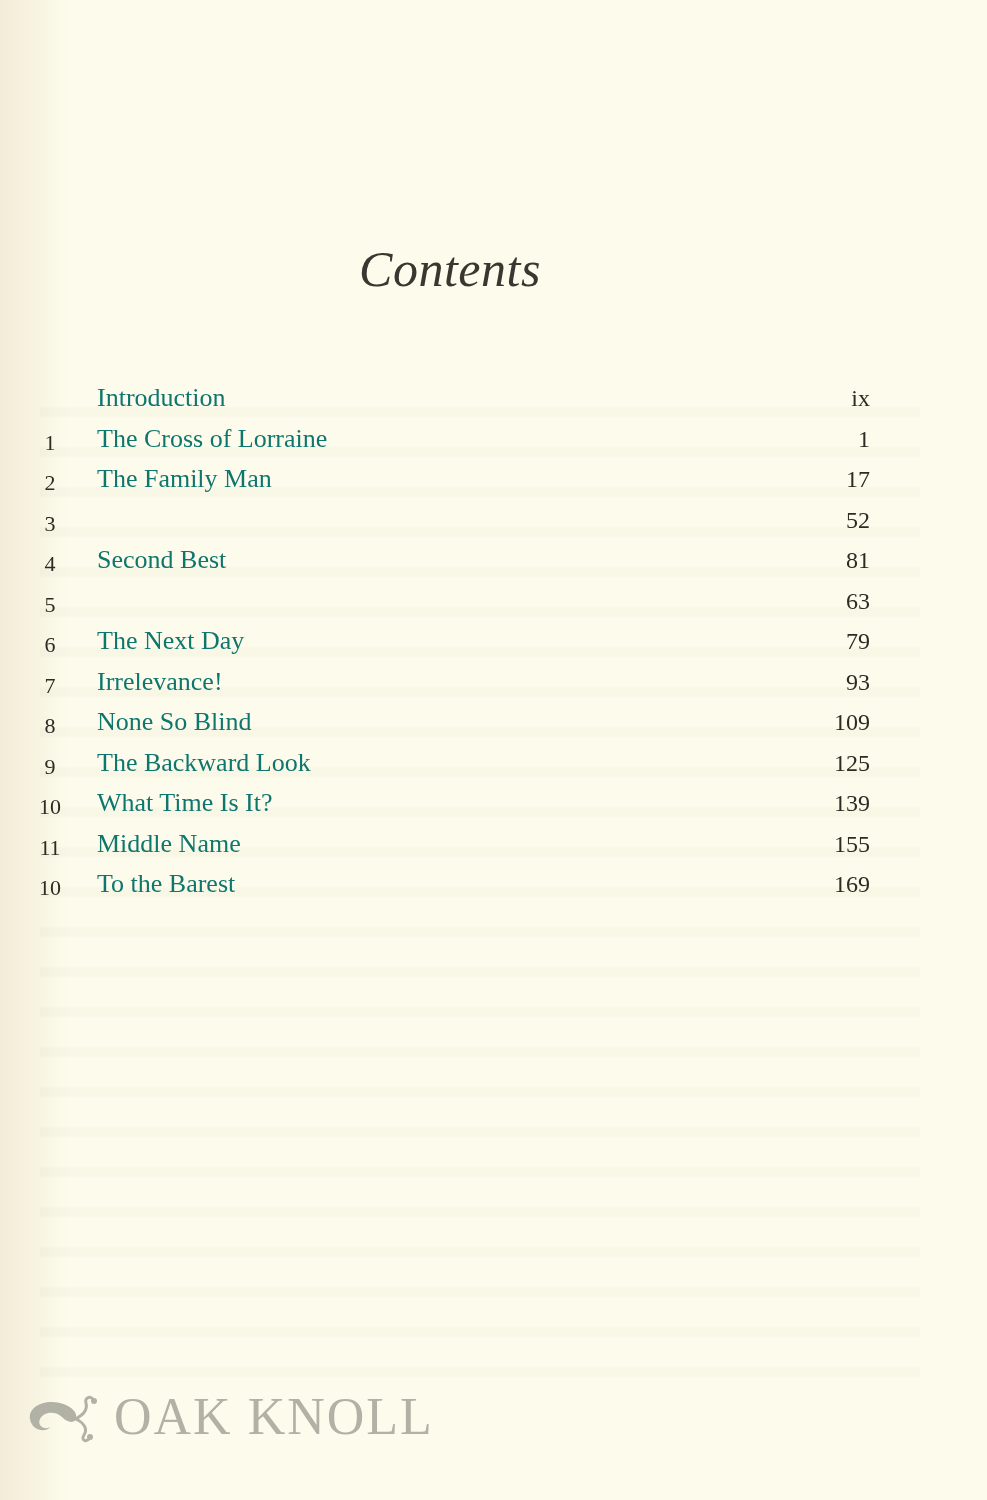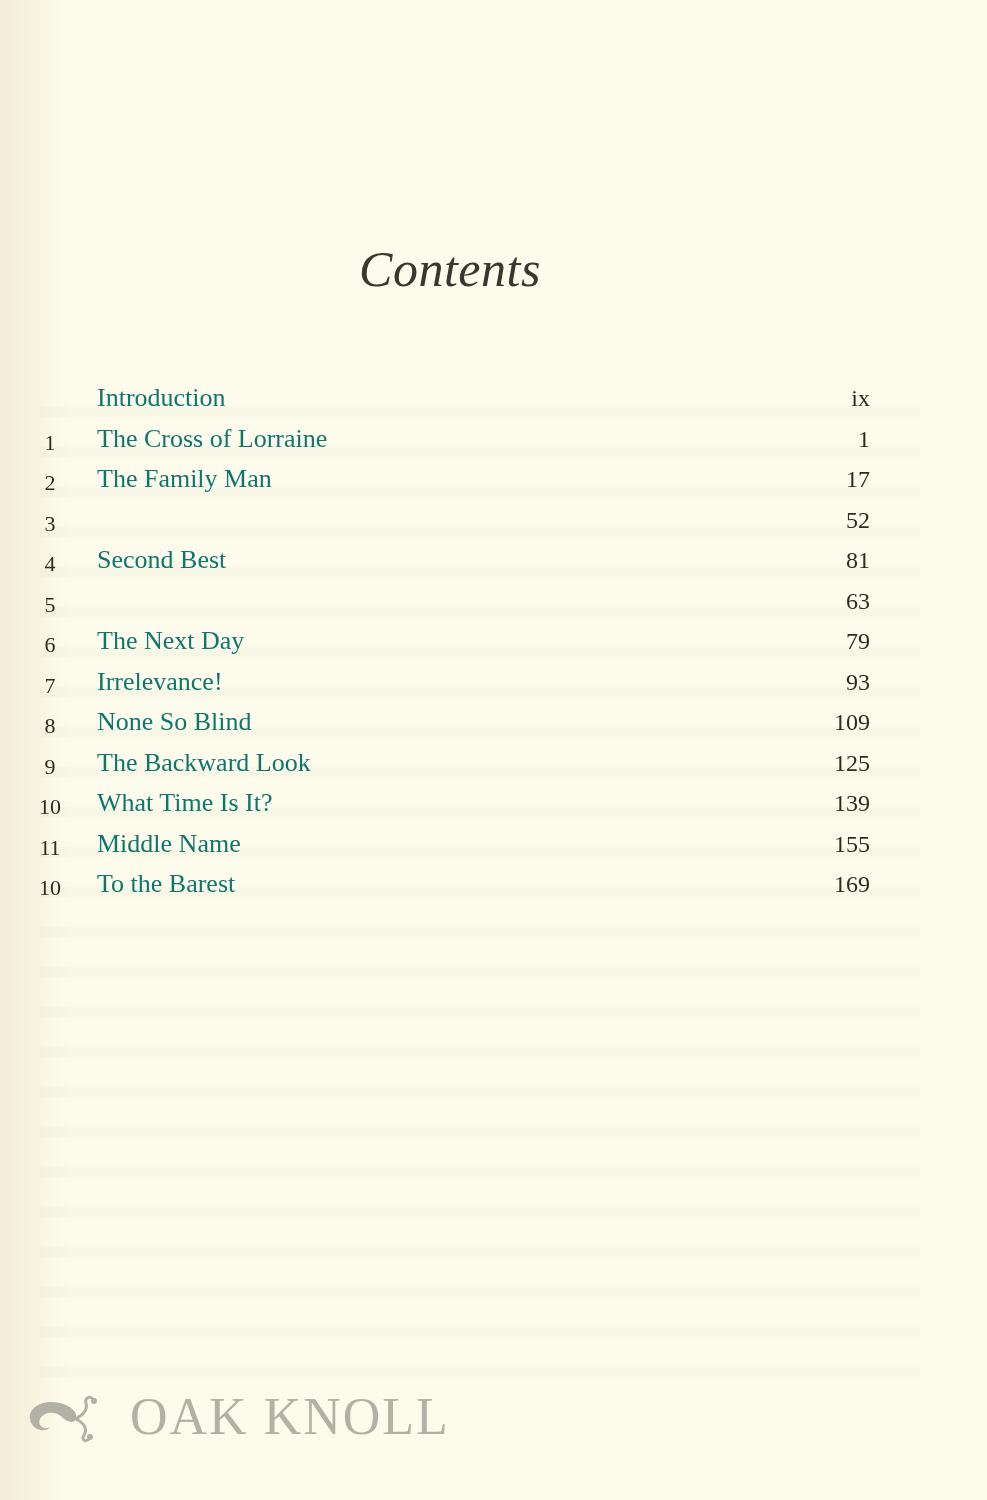--- a/index.html
+++ b/index.html
@@ -80,21 +80,21 @@
       right: 20px;
       font-size: 24px;
       color: #2e2a24;
     }
     .watermark {
       position: absolute;
       left: 22px;
       top: 1387px;
       display: flex;
       align-items: center;
-      gap: 28px;
+      gap: 12px;
       color: #b2b1a6;
     }
     .watermark-logo {
       width: 80px;
       height: 55px;
     }
     .watermark-text {
       font-size: 52px;
       letter-spacing: 2px;
       color: #b2b1a6;

